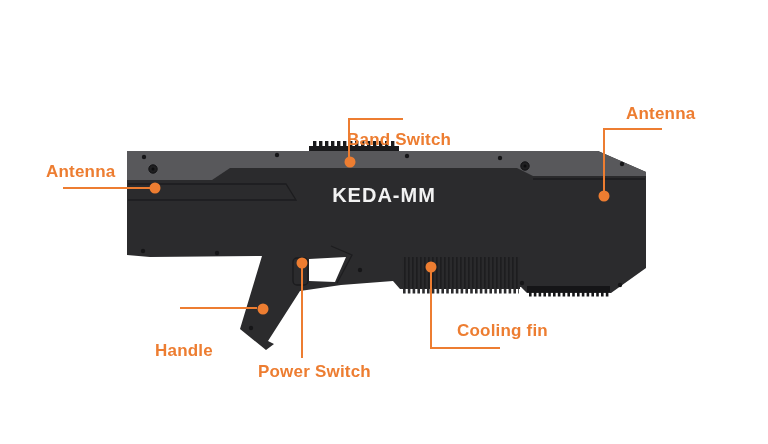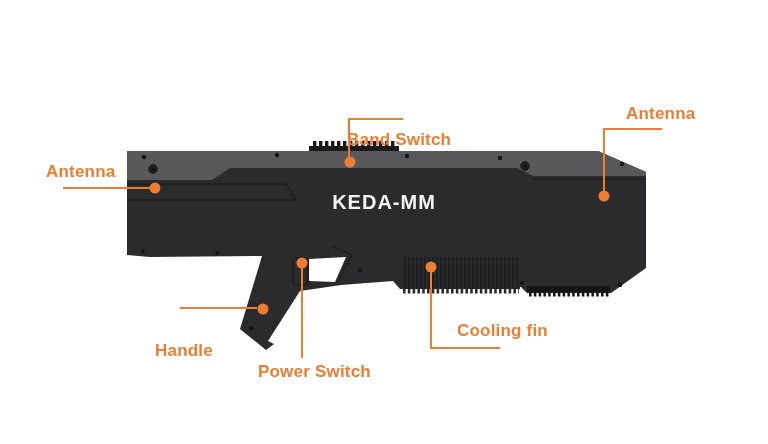--- a/index.html
+++ b/index.html
@@ -12,21 +12,21 @@
     position:absolute;
     color:#ED7D31;
     font-size:17px;
     font-weight:700;
     letter-spacing:.2px;
     white-space:nowrap;
     line-height:1;
   }
   .product-name{
     position:absolute;
-    left:384px;top:192px;
+    left:384px;top:185px;
     transform:translateX(-50%);
     color:#F2F2F2;
     font-size:20px;
     font-weight:700;
     letter-spacing:1px;
     white-space:nowrap;
     line-height:1;
   }
 </style>
 </head>

